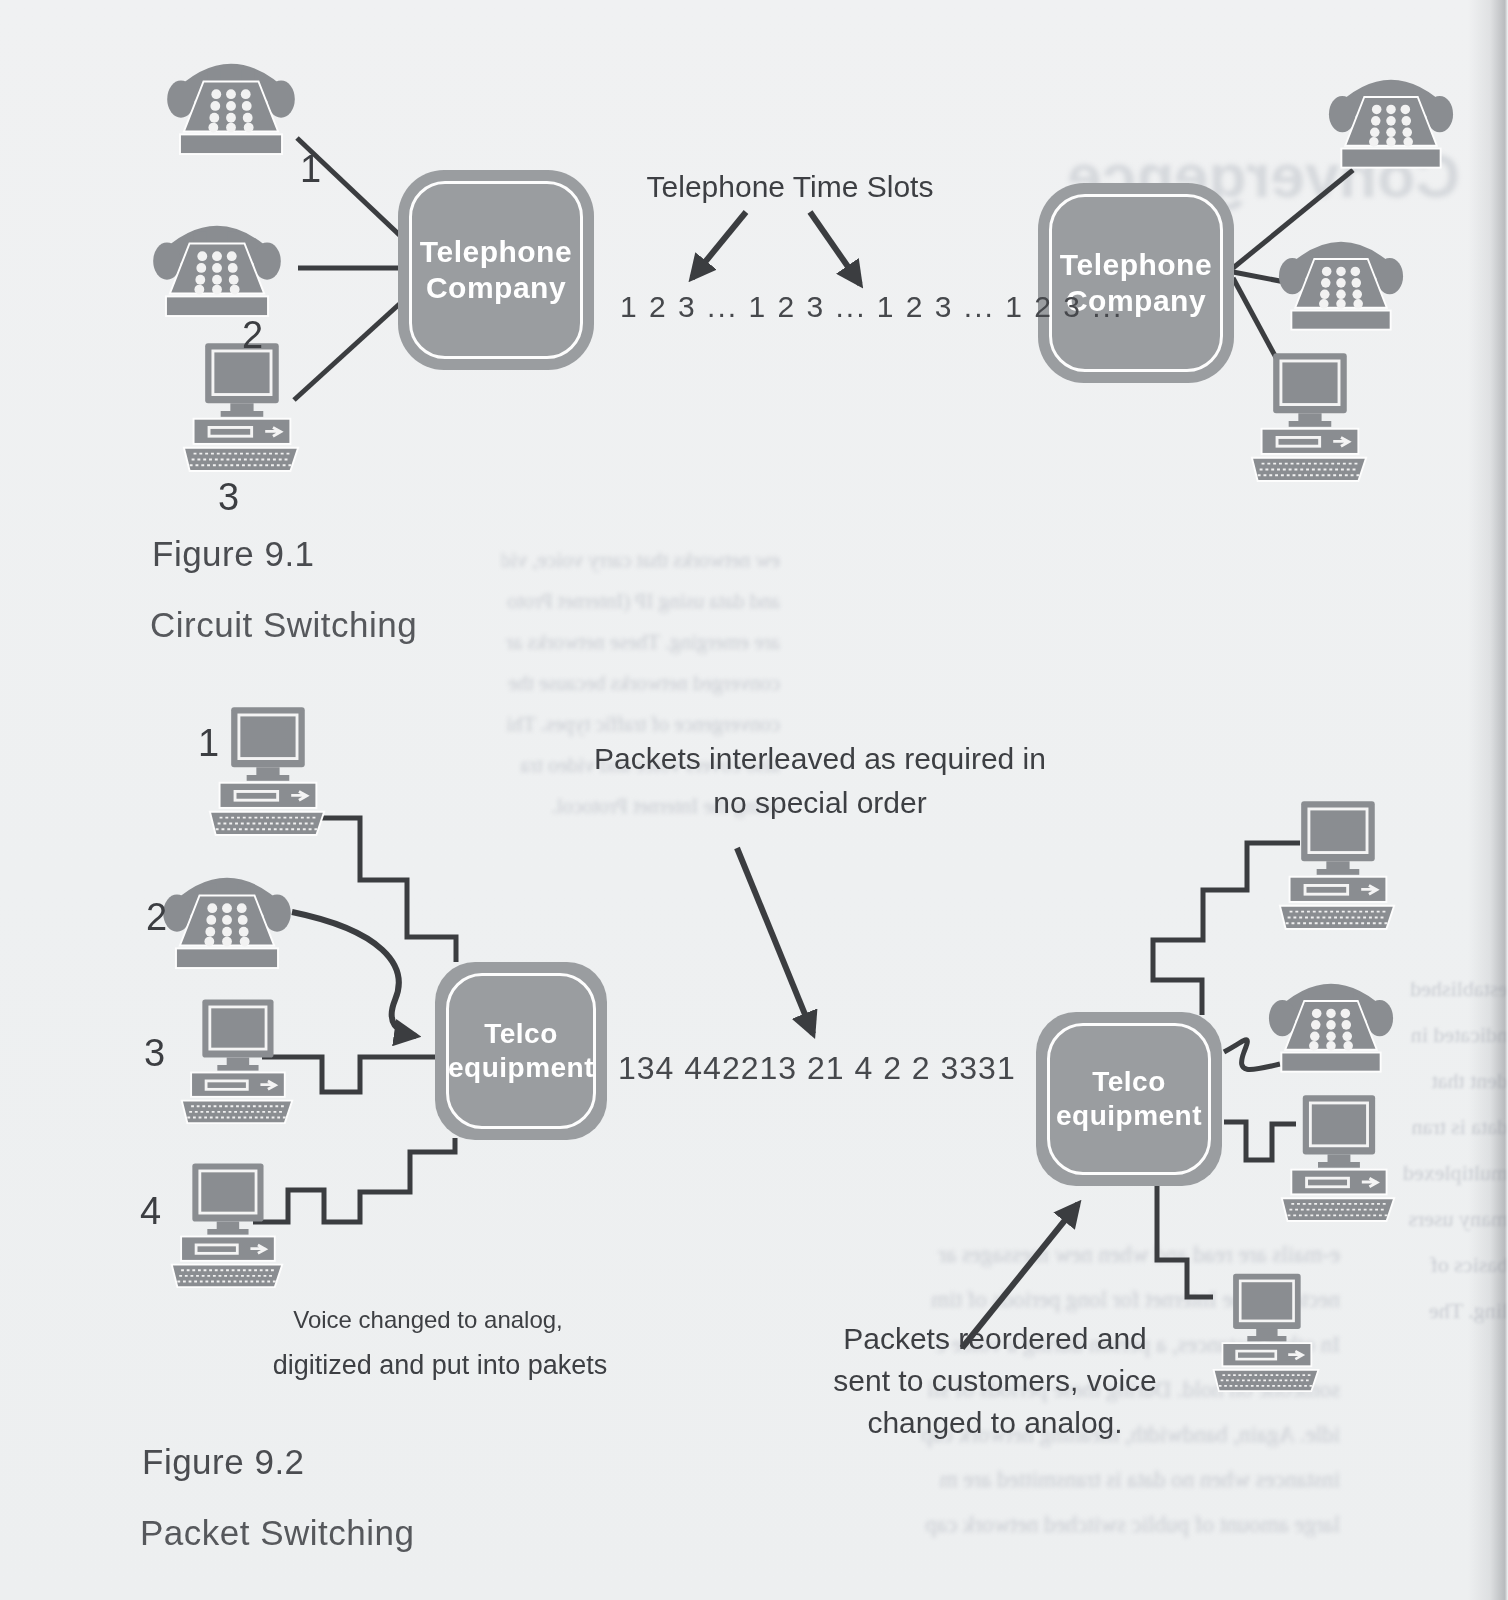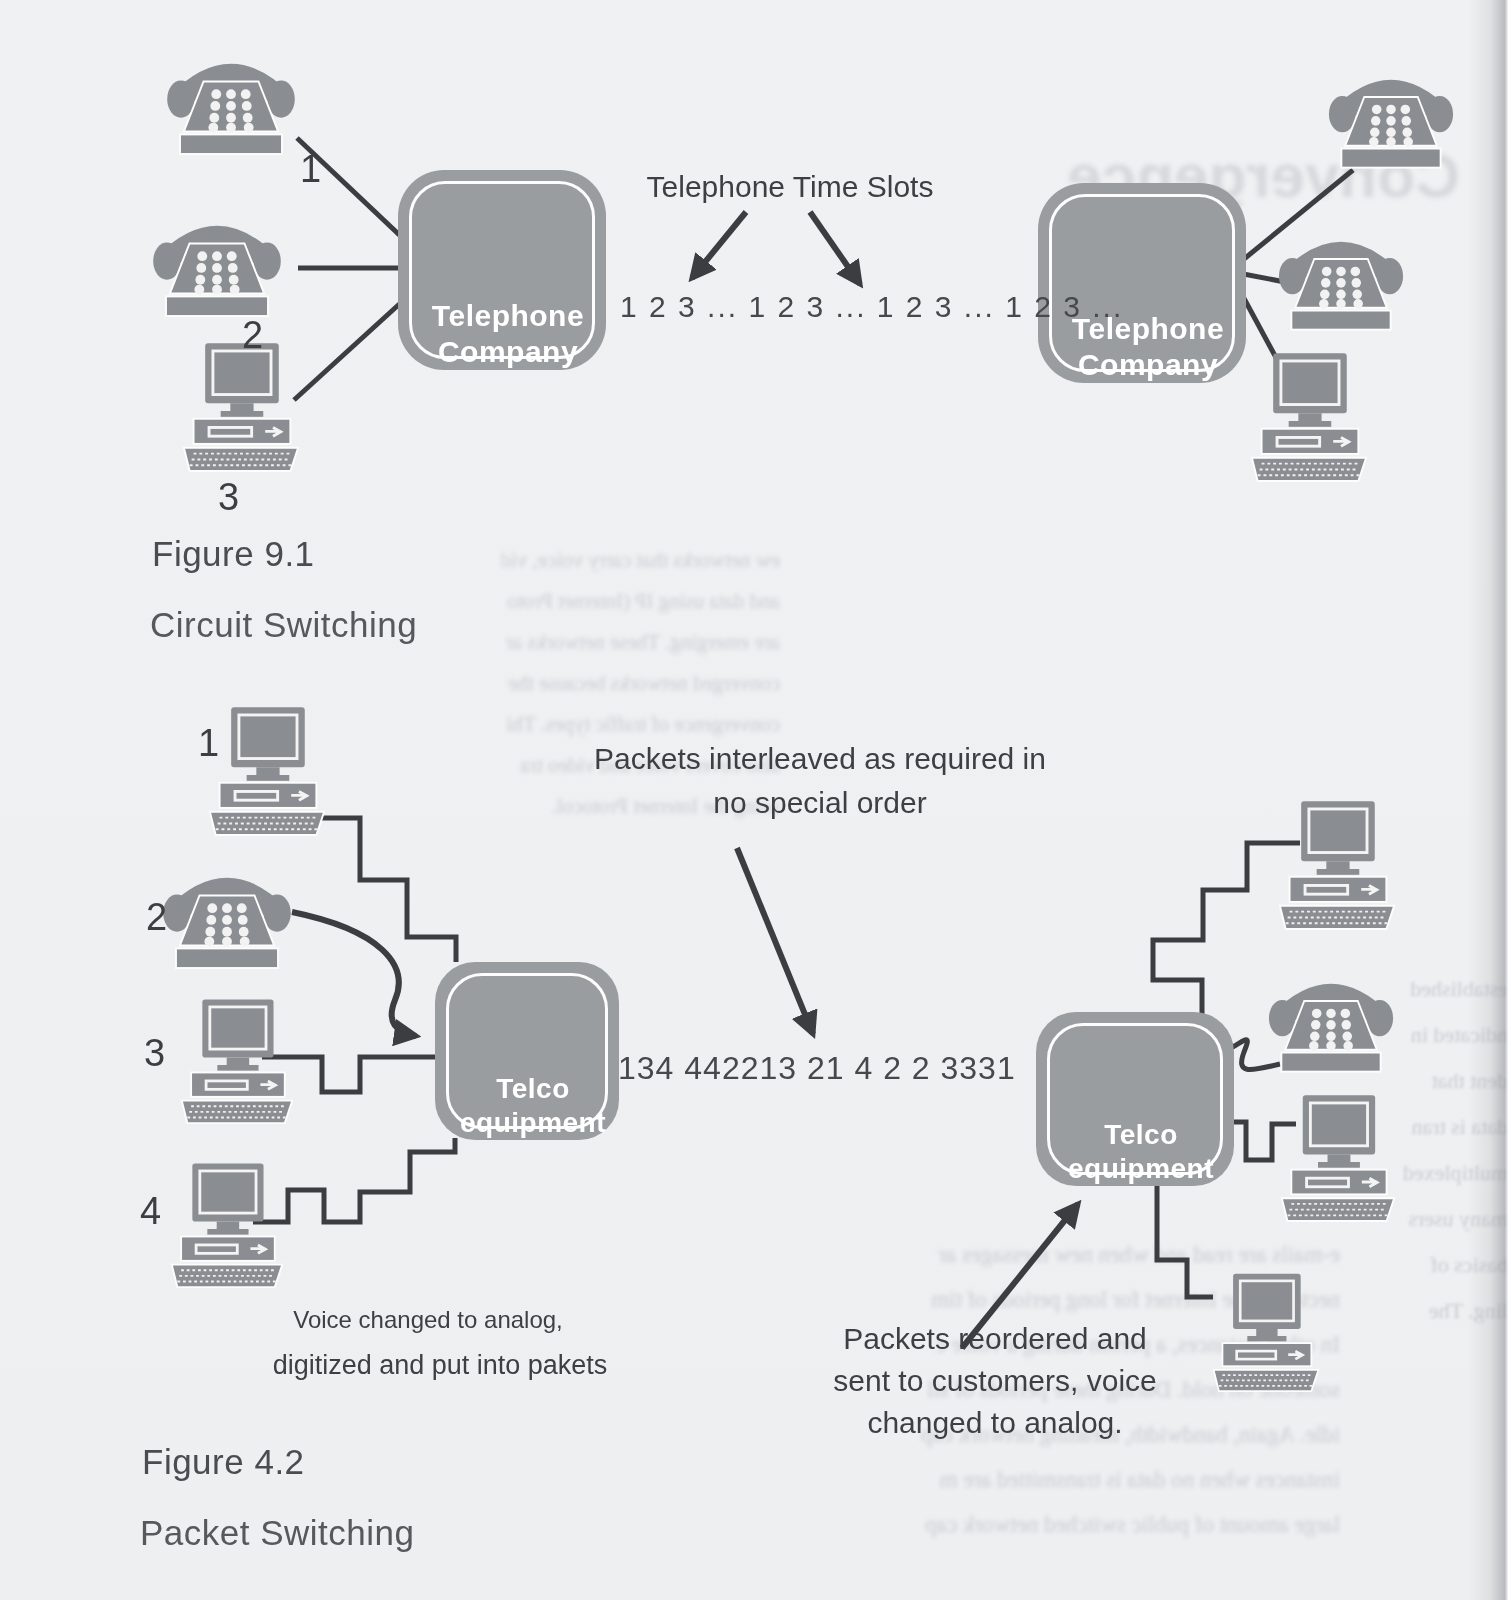--- a/index.html
+++ b/index.html
@@ -17,21 +17,21 @@
   }
   .bleed div{white-space:nowrap;}
   .bleed-title{
     position:absolute;z-index:1;color:#d5d8dc;font-weight:bold;
     font-family:"Liberation Sans", sans-serif;
     transform:scaleX(-1);filter:blur(2.5px);white-space:nowrap;pointer-events:none;
   }
   
   .netbox{
     position:absolute;z-index:3;background:#9a9da0;border-radius:46px;
-    display:flex;align-items:flex-end;justify-content:center;padding-left:12px;
+    display:flex;align-items:center;justify-content:center;
   }
   .netbox::before{
     content:"";position:absolute;inset:11px;border:3px solid #fdfdfd;border-radius:36px;
   }
   .netbox .bl{
     position:relative;color:#ffffff;font-weight:bold;text-align:center;
     font-size:30px;line-height:36px;letter-spacing:.5px;
   }
   .netbox.telco .bl{font-size:28px;line-height:34px;}
   
@@ -256,17 +256,17 @@
   <div class="lab anno" style="left:480px;top:786px;width:680px">no special order</div>
   <div class="lab seq" style="left:618px;top:1050px;font-size:32px;letter-spacing:1px">134 442213 21  4  2  2  3331</div>
 
   <div class="lab anno" style="left:188px;top:1306px;width:480px;font-size:24px">Voice changed to analog,</div>
   <div class="lab anno" style="left:200px;top:1350px;width:480px;font-size:27px">digitized and put into pakets</div>
 
   <div class="lab anno" style="left:800px;top:1364px;width:390px">sent to customers, voice</div>
   <div class="lab anno" style="left:800px;top:1322px;width:390px">Packets reordered and</div>
   <div class="lab anno" style="left:800px;top:1406px;width:390px">changed to analog.</div>
 
-  <div class="lab cap-b" style="left:142px;top:1442px">Figure 4.2</div>
+  <div class="lab cap-b" style="left:142px;top:1442px">Figure 9.2</div>
   <div class="lab cap-r" style="left:140px;top:1494px">Packet Switching</div>
 
   <div class="edge"></div>
 </div>
 
 </body></html>

